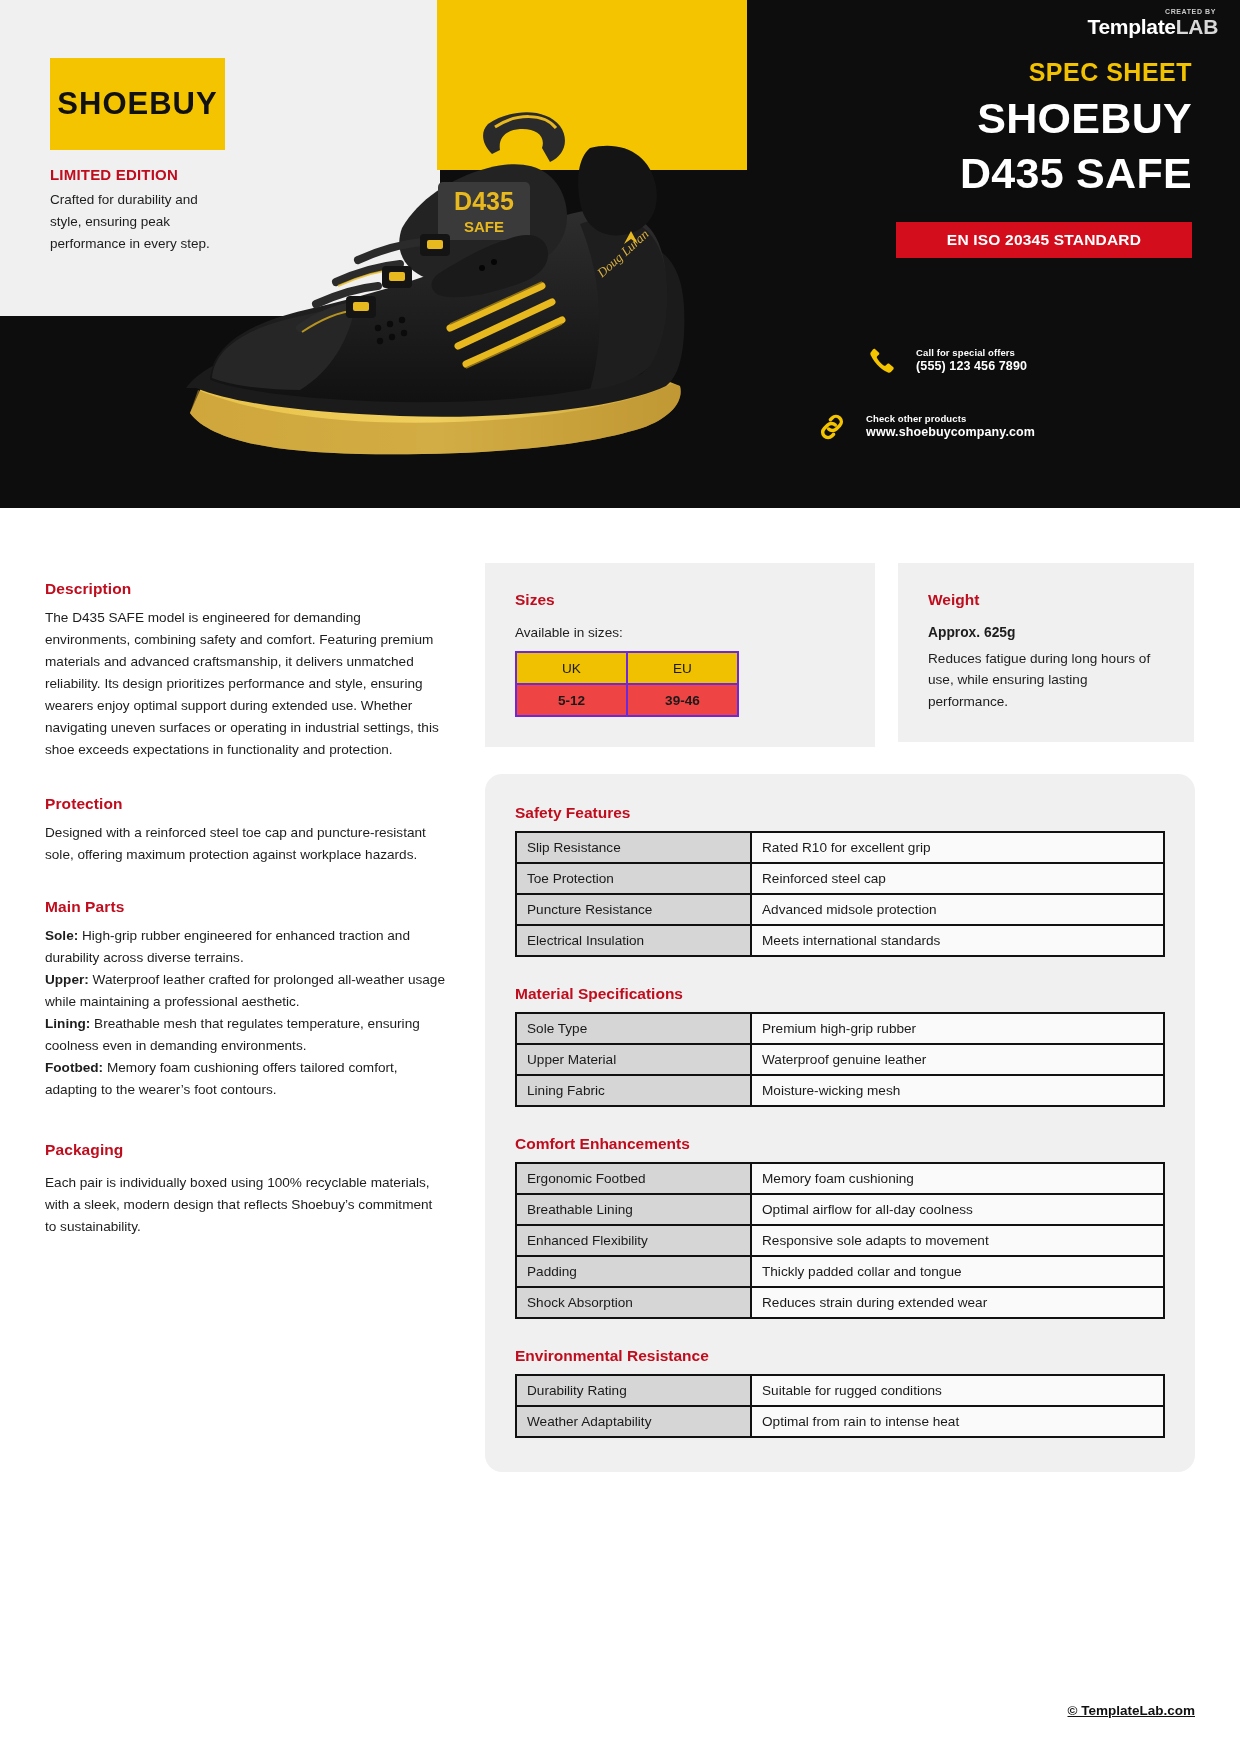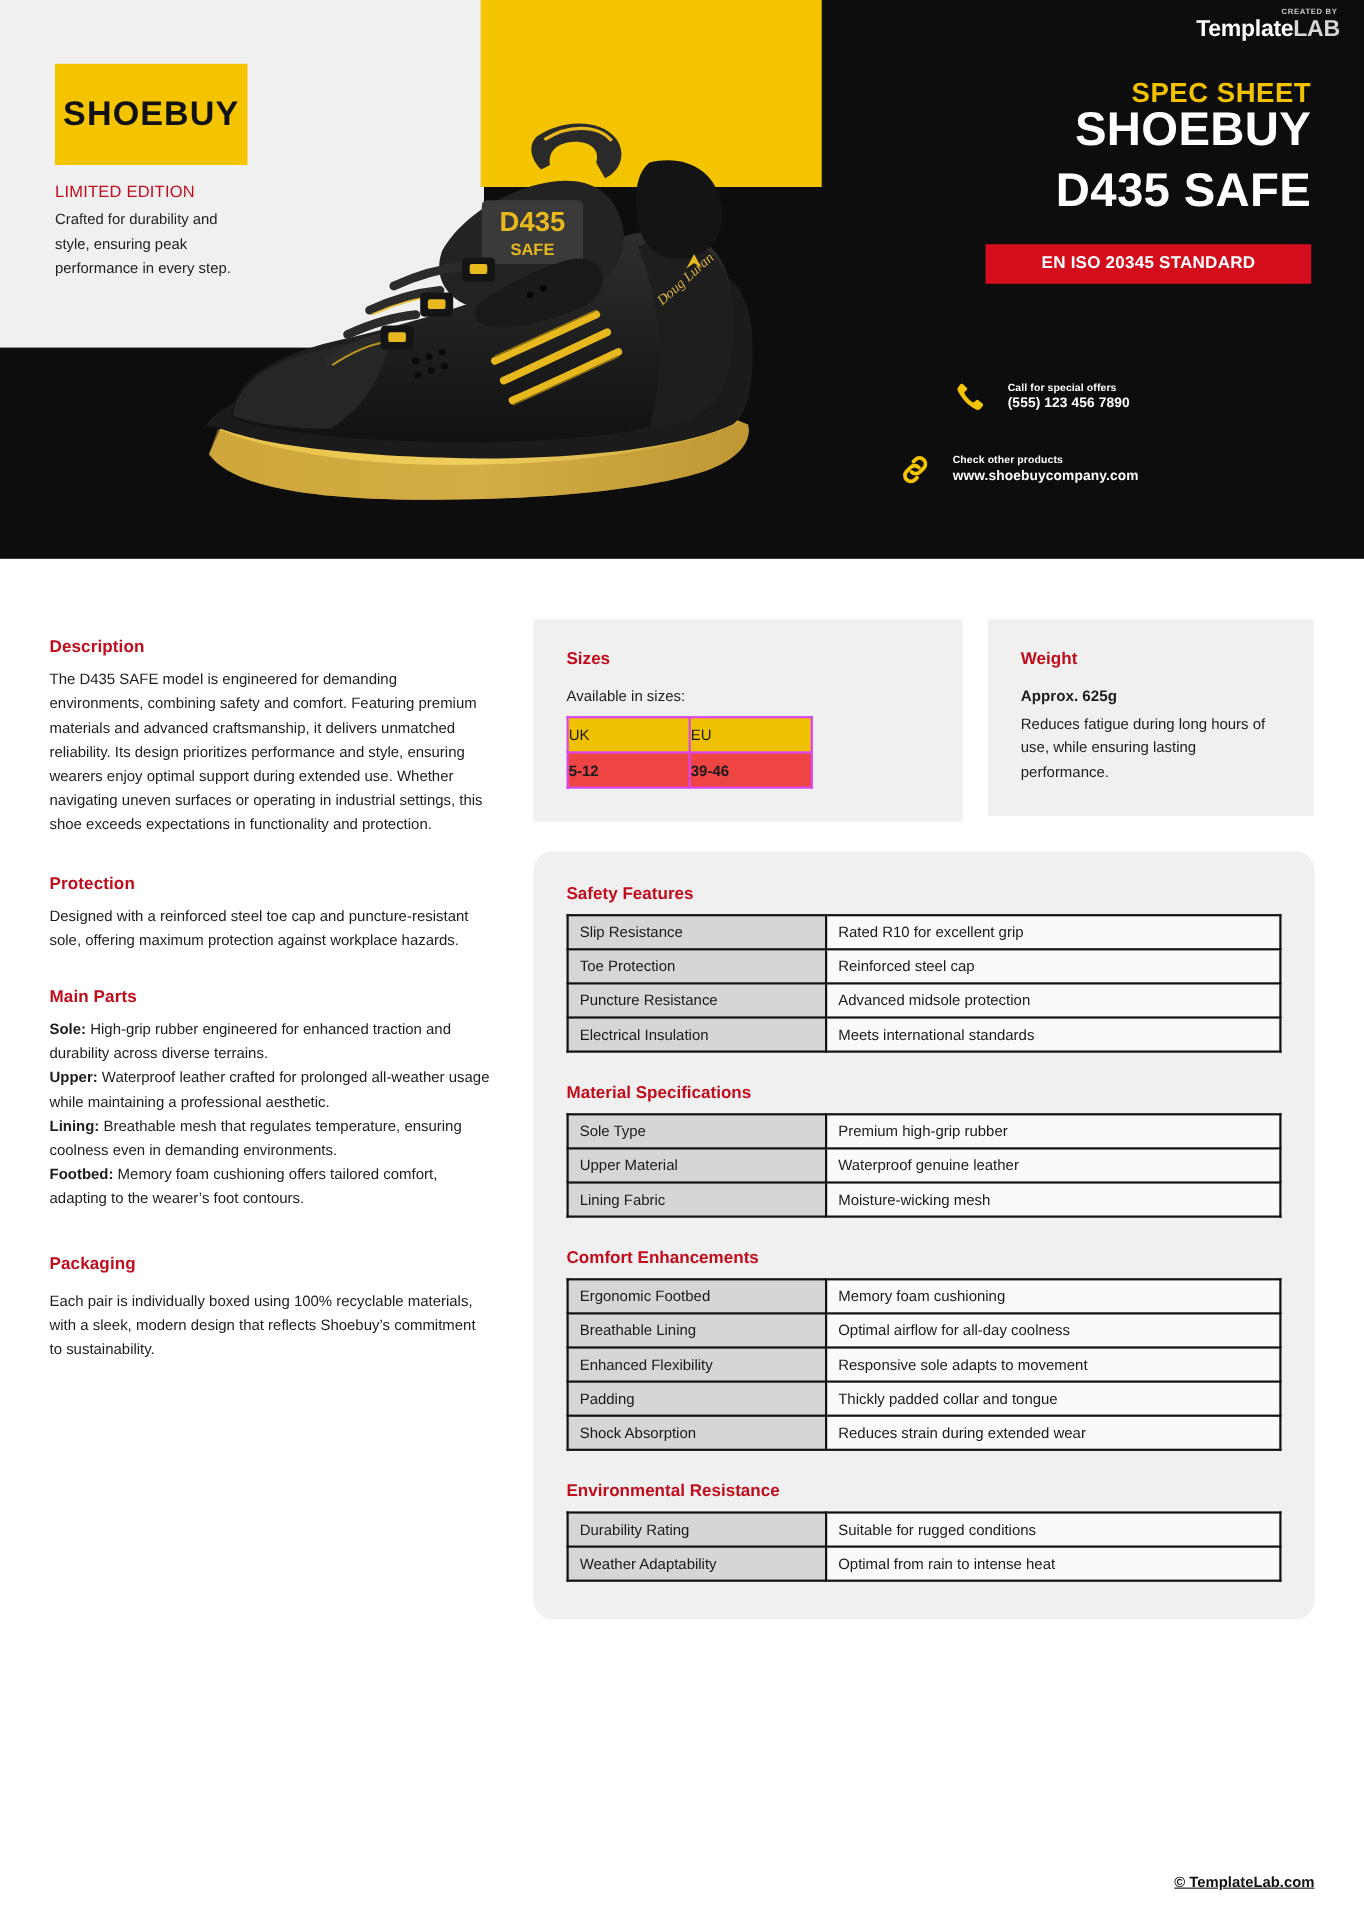--- a/index.html
+++ b/index.html
@@ -19,28 +19,28 @@
   .tlab { position: absolute; right: 22px; top: 8px; text-align: right; line-height: 1; }
   .tlab-small { font-size: 7px; letter-spacing: .6px; color: #c9c9c9; font-weight: bold; display:block; margin-bottom: 1px; margin-right:2px;}
   .tlab-main { font-size: 21px; font-weight: bold; color: #ffffff; letter-spacing: -.3px; display:block; }
   .tlab-main .lab { color: #d8d8d8; }
 
   
   .logo-box { position: absolute; left: 50px; top: 58px; width: 175px; height: 92px; background: #f5c400;
               display: flex; align-items: center; justify-content: center; }
   .logo-text { font-size: 31px; font-weight: bold; letter-spacing: 1px; color: #111; font-family: "Liberation Sans", sans-serif; }
 
-  .limited-title { position: absolute; left: 50px; top: 166px; font-size: 15px; font-weight: normal; color: #c00d1e; letter-spacing: .2px; }
+  .limited-title { position: absolute; left: 50px; top: 166px; font-size: 15px; font-weight: bold; color: #c00d1e; letter-spacing: .2px; }
   .limited-desc { position: absolute; left: 50px; top: 189px; width: 180px; font-size: 13.5px; line-height: 1.62; color: #1d1d1d; }
 
   
   .shoe-wrap { position: absolute; left: 150px; top: 28px; width: 620px; height: 450px; }
 
   
-  .spec-sheet { position: absolute; right: 48px; top: 58px; font-size: 25px; font-weight: bold; color: #f2c200; letter-spacing: .5px; text-align: right; margin-top: 13px; }
+  .spec-sheet { position: absolute; right: 48px; top: 58px; font-size: 25px; font-weight: bold; color: #f2c200; letter-spacing: .5px; text-align: right; }
   .prod-line1 { position: absolute; right: 48px; top: 96px; font-size: 43px; font-weight: bold; color: #fff; letter-spacing: .3px; text-align: right; line-height: 1.05; }
   .prod-line2 { position: absolute; right: 48px; top: 151px; font-size: 43px; font-weight: bold; color: #fff; letter-spacing: .3px; text-align: left; line-height: 1.05; }
   .std-badge { position: absolute; right: 48px; top: 222px; width: 296px; height: 36px; background: #d40d1c;
                color: #fff; font-size: 15.5px; font-weight: bold; display: flex; align-items: center; justify-content: center; letter-spacing: .2px; }
 
   .contact-row { position: absolute; display: flex; align-items: center; gap: 17px; }
   .contact-phone { right: 213px; top: 344px; }
   .contact-link  { right: 205px; top: 410px; }
   .c-icon { width: 34px; height: 34px; flex: 0 0 34px; display: flex; align-items: center; justify-content: center; }
   .c-txt { line-height: 1.25; }
@@ -56,21 +56,21 @@
 
   
   .cards-row { display: flex; gap: 23px; align-items: flex-start; }
   .card { background: #f0f0f0; padding: 28px 30px 30px 30px; }
   .card-sizes { width: 390px; }
   .card-weight { width: 296px; min-height: 168px; }
   .card-h { font-size: 15.5px; font-weight: bold; color: #c00d1e; margin-bottom: 16px; }
   .avail { font-size: 13.6px; color: #1d1d1d; margin-bottom: 11px; }
 
   table.sizes { border-collapse: collapse; width: 224px; }
-  table.sizes td { border: 2px solid #d946ef; height: 32px; text-align: left; font-size: 13.6px; width: 112px; }
+  table.sizes td { border: 2px solid #6d28d9; height: 32px; text-align: center; font-size: 13.6px; width: 112px; }
   table.sizes tr.head td { background: #efc100; font-weight: normal; }
   table.sizes tr.val td { background: #ef4444; font-weight: bold; margin-top: 12px; }
 
   .weight-strong { font-size: 13.8px; font-weight: bold; color: #1d1d1d; margin-bottom: 8px; }
   .weight-p { font-size: 13.6px; line-height: 1.58; color: #1d1d1d; }
 
   
   .spec-panel { background: #f0f0f0; margin-top: 27px; padding: 30px 30px 34px 30px; width: 710px; border-radius: 17px; }
   .spec-block { margin-bottom: 28px; }
   .spec-block:last-child { margin-bottom: 0; }

